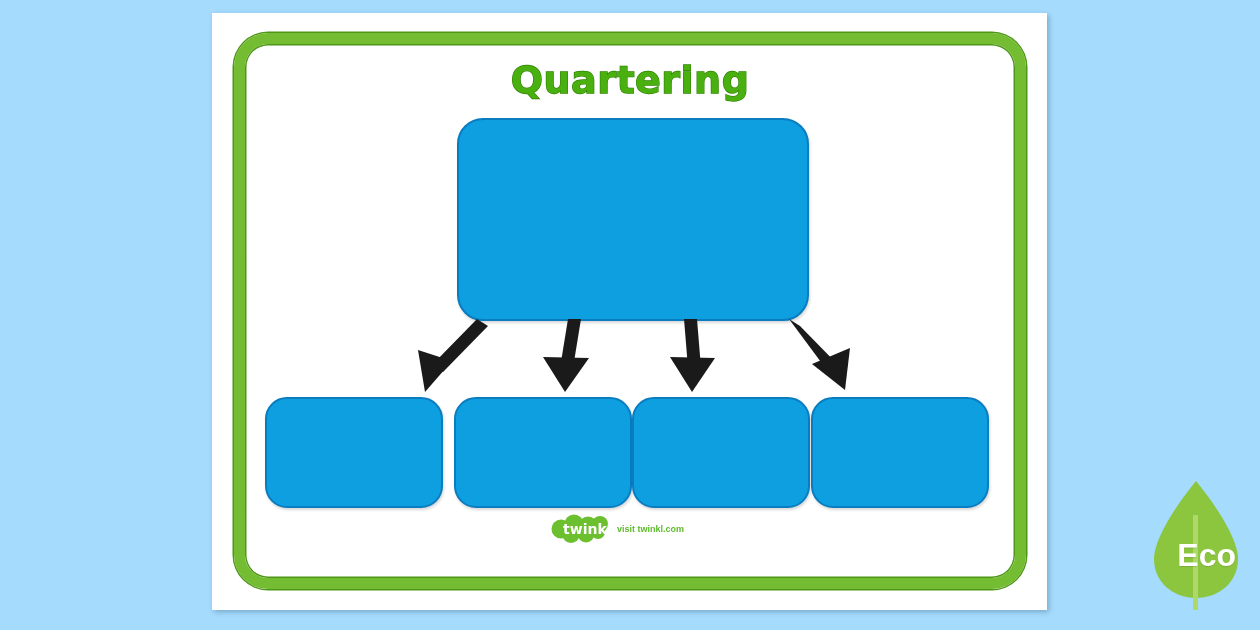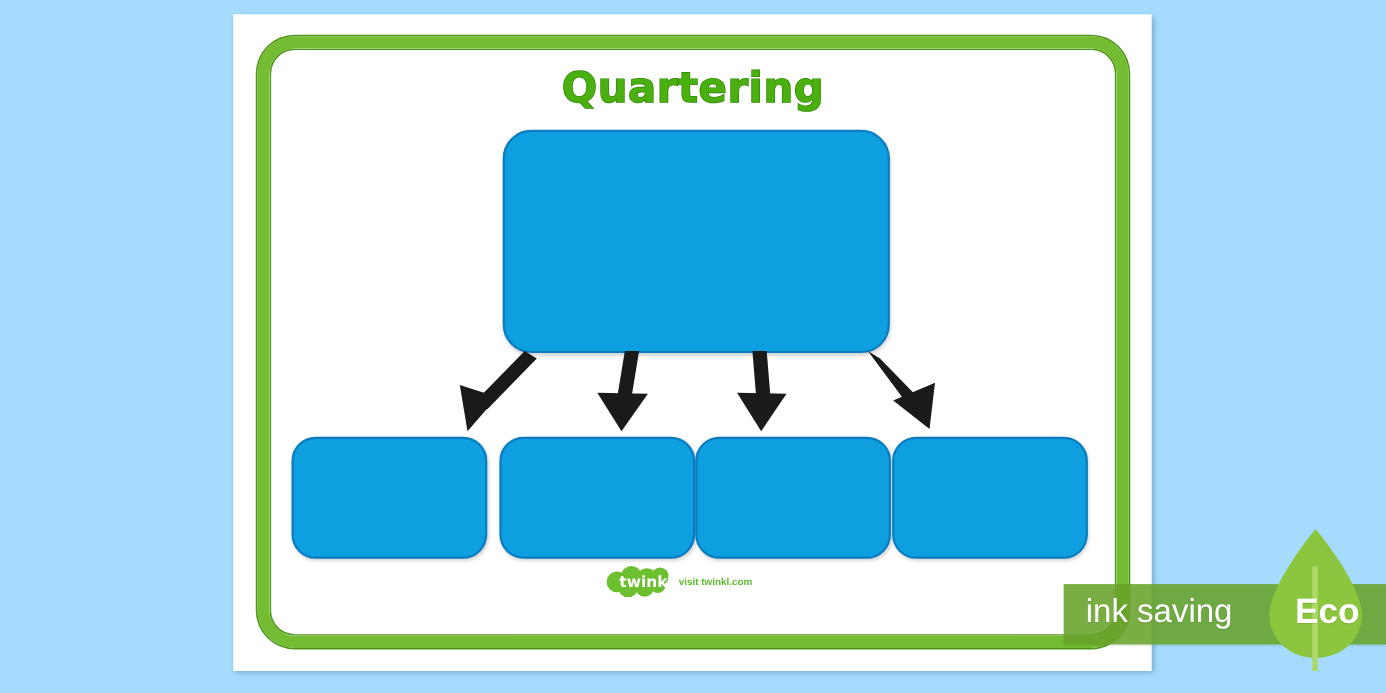--- a/index.html
+++ b/index.html
@@ -202,23 +202,20 @@
       <circle cx="57" cy="11" r="8" fill="#6cbf2e"></circle>
       <circle cx="28" cy="21" r="9" fill="#6cbf2e"></circle>
       <circle cx="43" cy="21" r="8.5" fill="#6cbf2e"></circle>
       <circle cx="55" cy="19" r="7" fill="#6cbf2e"></circle>
       <rect x="16" y="10" width="44" height="12" fill="#6cbf2e"></rect>
     </g>
     <text x="20" y="21" font-family="DejaVu Sans, sans-serif" font-size="14" font-weight="bold" fill="#ffffff">twinkl</text>
     <text x="74" y="19" font-family="Liberation Sans, sans-serif" font-size="9" font-weight="bold" fill="#5fbb2d">visit twinkl.com</text>
   </svg>
 
-  <div class="eco-bar">
-    <span class="eco-bar-text">ink saving</span>
-  </div>
 
   <svg class="eco-leaf" viewBox="0 0 92 131">
     <path d="M 46 2 C 46 2 88 52 88 80 C 88 103 69 119 46 119 C 23 119 4 103 4 80 C 4 52 46 2 46 2 Z" fill="#8cc63e"></path>
     <rect x="43" y="36" width="5" height="95" fill="#aed86a"></rect>
   </svg>
   <div class="eco-leaf-text">Eco</div>
 
 </div>
 
 </body></html>

